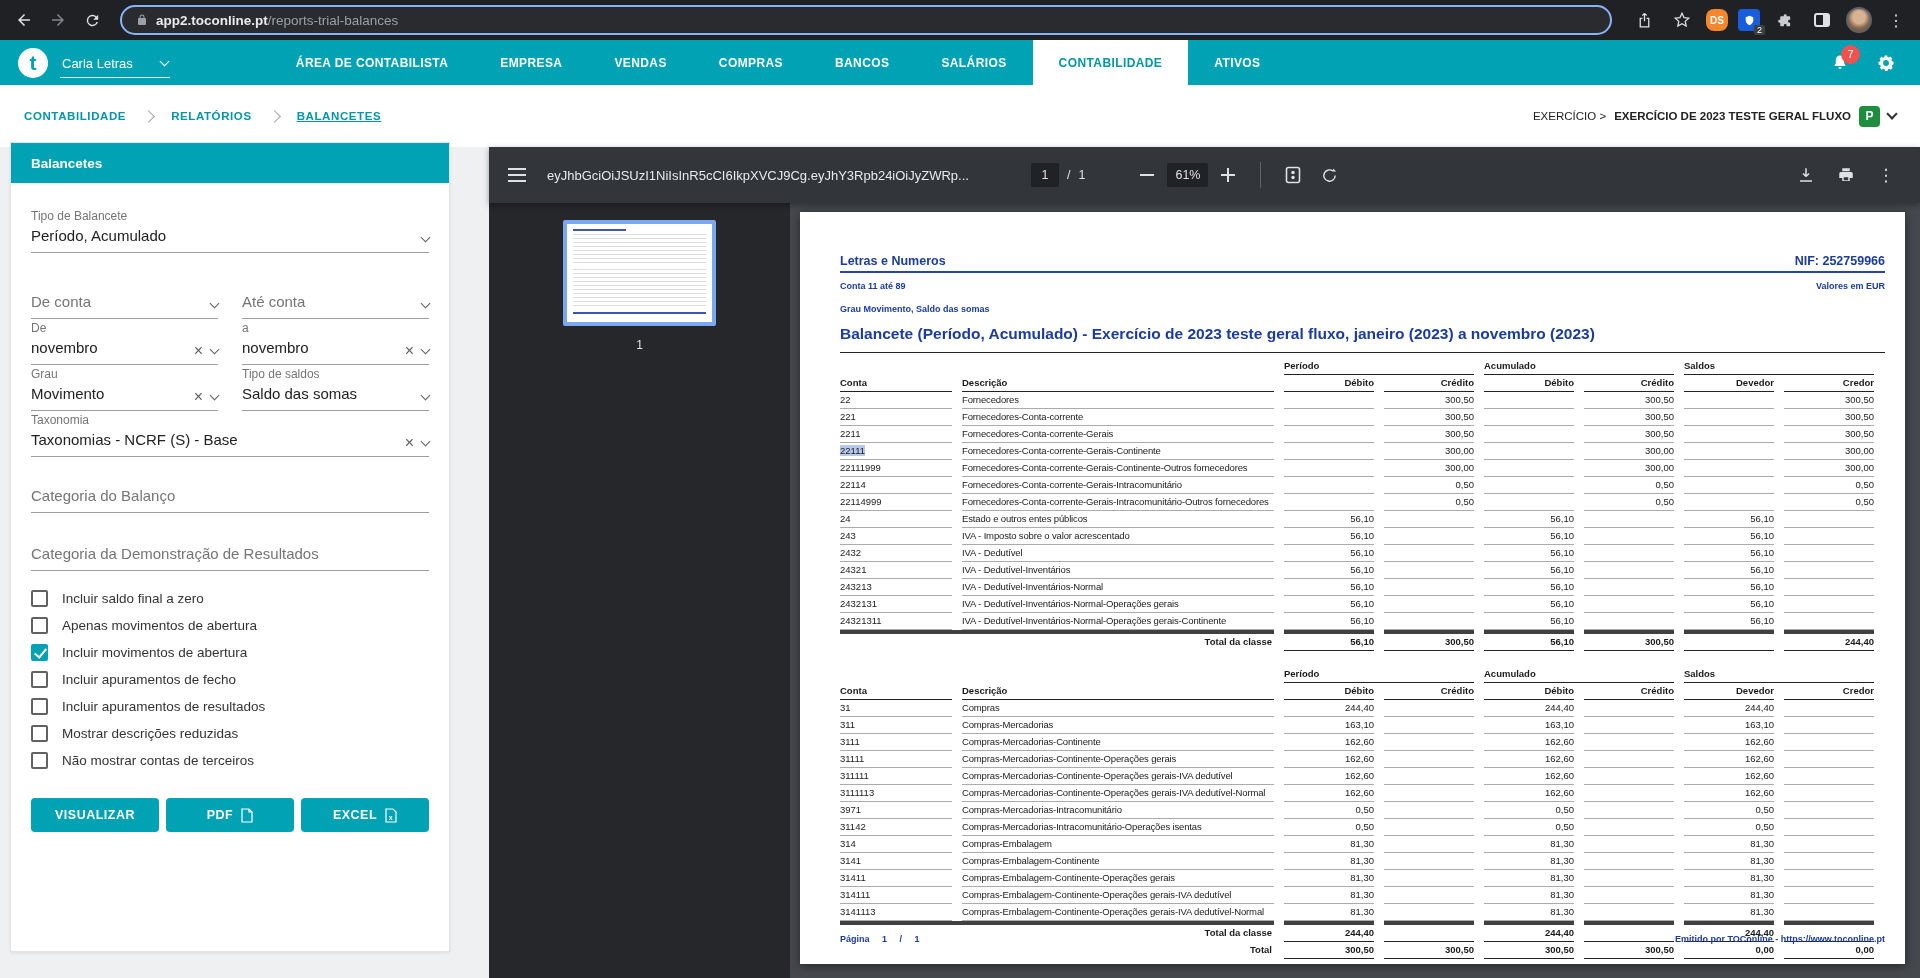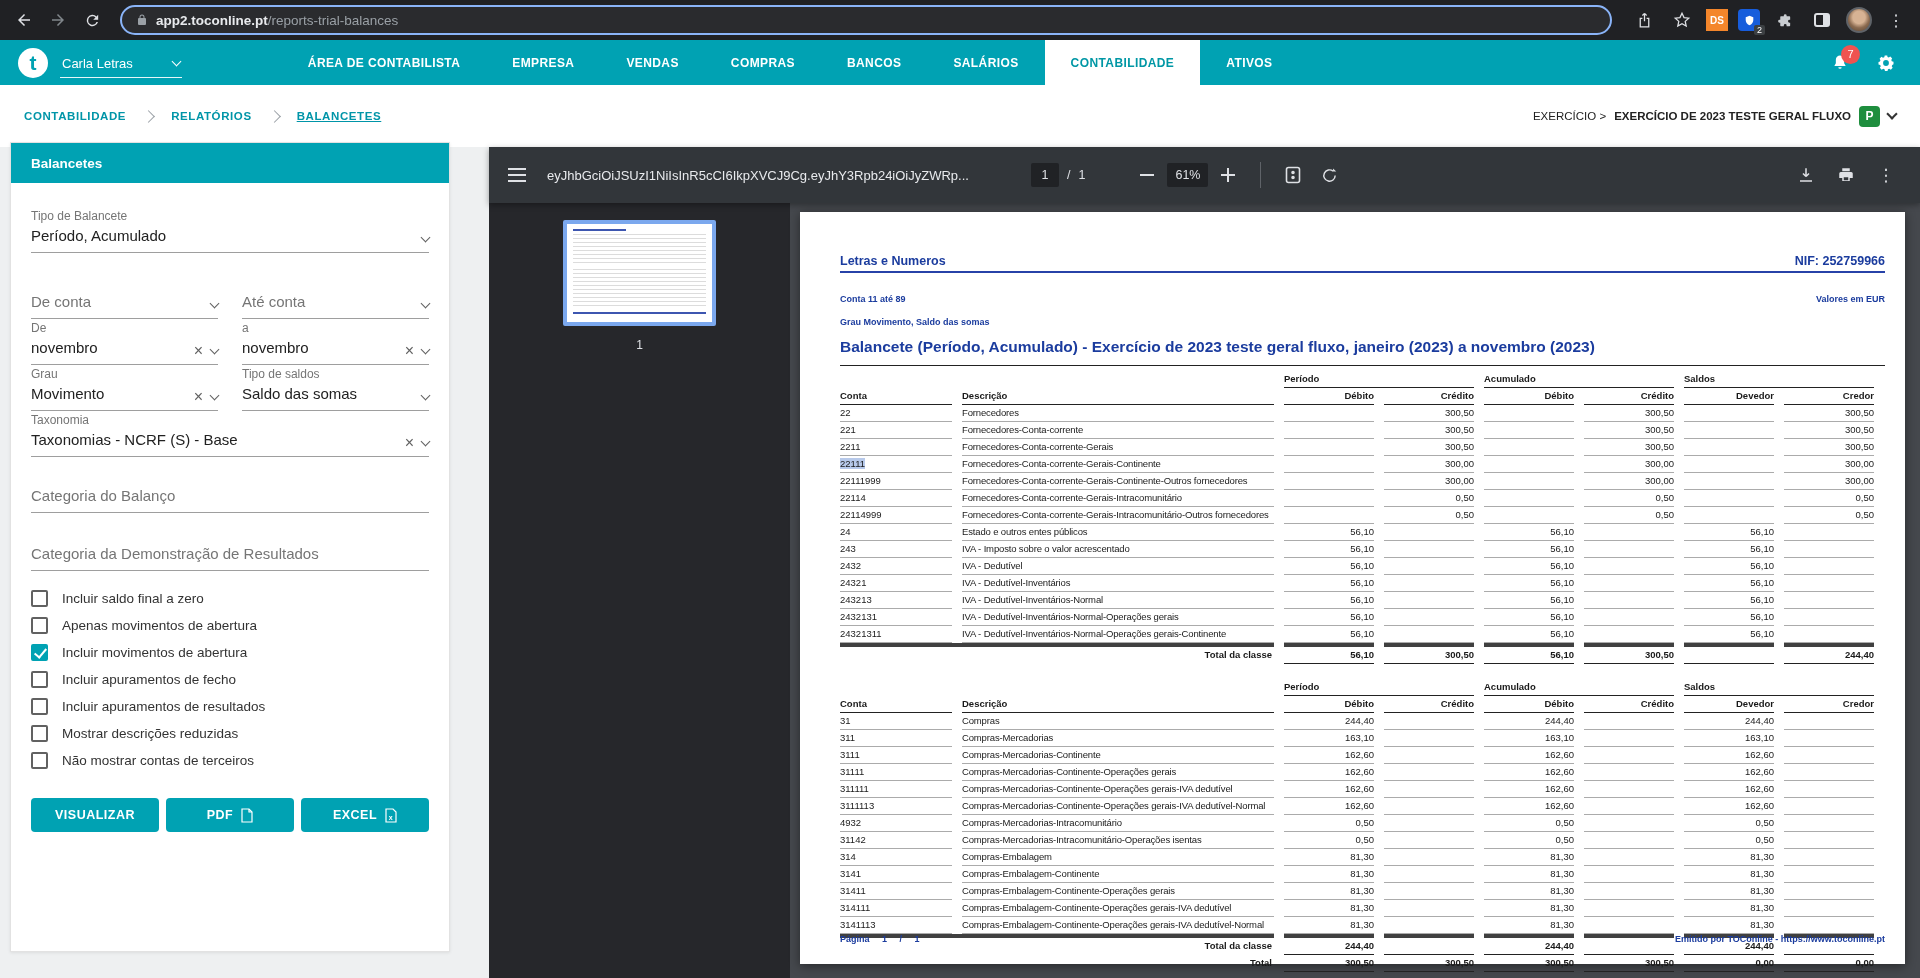--- a/index.html
+++ b/index.html
@@ -12,39 +12,39 @@
   .browser-bar{position:absolute;left:0;top:0;width:1920px;height:40px;background:#202124;
     display:flex;align-items:center;padding:18px 10px;gap:6px;}
   .nav-ico{width:28px;height:28px;display:flex;align-items:center;justify-content:center;
     color:#dfe1e5;font-size:17px;border-radius:50%;flex:0 0 auto;}
   .nav-ico.dim{color:#80868b;}
   .url-pill{flex:1;height:30px;margin:0 8px;background:#2a2b2e;border:2px solid #8ab4f8;
     border-radius:16px;display:flex;align-items:center;padding:0 14px;gap:8px;max-width:1540px;}
   .url-text{font-size:13.5px;color:#e8eaed;font-weight:bold;}
   .url-path{font-size:13.5px;color:#9aa0a6;font-weight:normal;}
   .chrome-right{display:flex;align-items:center;gap:10px;margin-left:4px;}
-  .ext-ds{width:22px;height:22px;background:#F4862B;border-radius:0;color:#fff;
+  .ext-ds{width:22px;height:22px;background:#F4862B;border-radius:8px;color:#fff;
     font-size:10px;font-weight:bold;display:flex;align-items:center;justify-content:center;}
   .ext-shield{width:22px;height:22px;background:#175DDC;border-radius:4px;position:relative;
     display:flex;align-items:center;justify-content:center;}
   .ext-badge{position:absolute;right:-5px;bottom:-4px;background:#3c4043;color:#fff;
     font-size:9px;padding:0 3px;border-radius:2px;}
   .avatar{width:26px;height:26px;border-radius:50%;
     background:radial-gradient(circle at 50% 38%, #d7b394 0 35%, #8a6a50 60%, #57422f 100%);
     border:2px solid #5f6368;}
   .side-panel-ico{width:16px;height:14px;border:2px solid #dfe1e5;border-radius:3px;position:relative;}
   .side-panel-ico::after{content:"";position:absolute;right:0;top:0;width:5px;height:100%;background:#dfe1e5;}
 
   
   .top-nav{position:absolute;left:0;top:40px;width:1920px;height:45px;background:var(--accent);
     display:flex;align-items:stretch;color:#fff;}
   .brand{display:flex;align-items:center;gap:12px;padding:0 0 0 18px;}
   .logo-circle{width:30px;height:30px;border-radius:50%;background:#fff;color:var(--accent);
     font-weight:bold;font-size:21px;display:flex;align-items:center;justify-content:center;}
-  .company-sel{display:flex;align-items:center;gap:40px;border-bottom:1px solid rgba(255,255,255,.9);
+  .company-sel{display:flex;align-items:center;gap:28px;border-bottom:1px solid rgba(255,255,255,.9);
     padding:2px 2px 6px;margin-top:6px;}
   .company-name{font-size:13px;}
   .chev{display:inline-block;width:7px;height:7px;border-right:1.8px solid #fff;
     border-bottom:1.8px solid #fff;transform:rotate(45deg);margin-bottom:3px;}
   .nav-items{display:flex;align-items:stretch;margin-left:100px;}
   .nav-item{display:flex;align-items:center;padding:0 26px;font-size:12px;font-weight:bold;
     letter-spacing:.4px;white-space:nowrap;}
   .nav-item.active{background:#fff;color:#0097A5;}
   .nav-right{margin-left:auto;display:flex;align-items:center;gap:26px;padding-right:24px;}
   .bell-wrap{position:relative;}
@@ -116,21 +116,21 @@
   .t-block{background:repeating-linear-gradient(#dcdcdc 0 1.5px, #fff 1.5px 4px);}
   .thumb-num{position:absolute;left:74px;top:135px;width:153px;text-align:center;
     color:#dfe1e5;font-size:12px;}
   
   .pdf-page{position:absolute;left:311px;top:65px;width:1105px;height:752px;background:#fff;
     box-shadow:0 2px 10px rgba(0,0,0,.45);padding:0 20px 0 40px;color:#1a1a1a;}
   .rh1{display:flex;justify-content:space-between;align-items:flex-end;margin-top:42px;}
   .company{font-size:12.5px;font-weight:bold;color:var(--pdf-blue);}
   .nif{font-size:12.5px;font-weight:bold;color:var(--pdf-blue);}
   .blue-rule{border-bottom:2px solid #2742A8;margin-top:3px;}
-  .rh2{display:flex;justify-content:space-between;margin-top:21px;}
+  .rh2{display:flex;justify-content:space-between;margin-top:8px;}
   .small-blue{font-size:9px;font-weight:bold;color:var(--pdf-blue);}
   .rh3{margin-top:7px;}
   .r-title{font-size:15.5px;font-weight:bold;color:var(--pdf-blue);margin-top:9px;}
   .dark-rule{border-bottom:1.5px solid #222;margin-top:9px;}
   table.bal{border-collapse:separate;border-spacing:10px 0;margin:0 -10px 10px;table-layout:fixed;}
   table.bal th, table.bal td{font-size:9.5px;padding:2px 0 3px;vertical-align:top;}
   table.bal thead th{font-weight:bold;border-bottom:1.5px solid #222;text-align:left;}
   table.bal thead th.num{text-align:right;}
   table.bal thead th.blank{border-bottom:none;}
   table.bal thead th.group{padding-top:7px;border-bottom:1.5px solid #222;}
@@ -729,21 +729,21 @@
               <td class="txt">3111113</td>
               <td class="txt desc">Compras-Mercadorias-Continente-Operações gerais-IVA dedutível-Normal</td>
               <td class="num">162,60</td>
               <td class="num"></td>
               <td class="num">162,60</td>
               <td class="num"></td>
               <td class="num">162,60</td>
               <td class="num"></td>
             </tr>
             <tr>
-              <td class="txt">4932</td>
+              <td class="txt">3971</td>
               <td class="txt desc">Compras-Mercadorias-Intracomunitário</td>
               <td class="num">0,50</td>
               <td class="num"></td>
               <td class="num">0,50</td>
               <td class="num"></td>
               <td class="num">0,50</td>
               <td class="num"></td>
             </tr>
             <tr>
               <td class="txt">31142</td>

